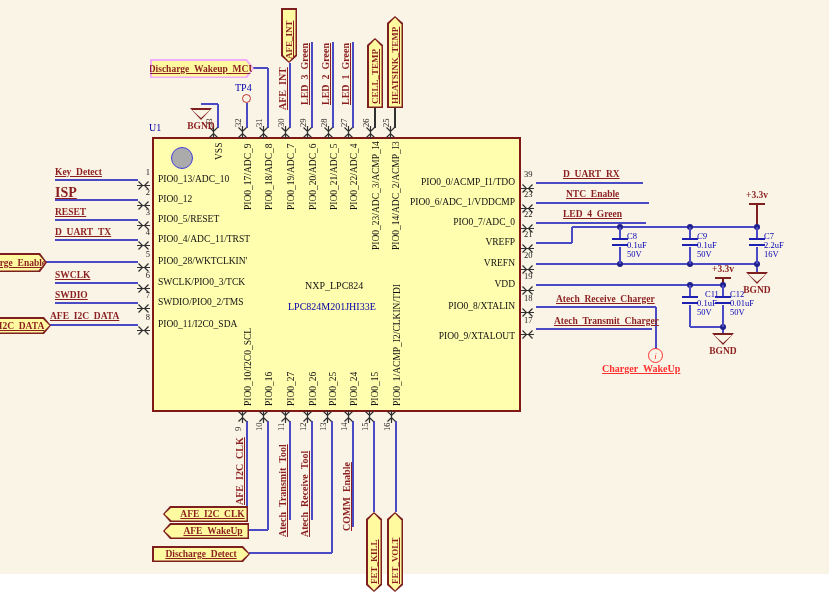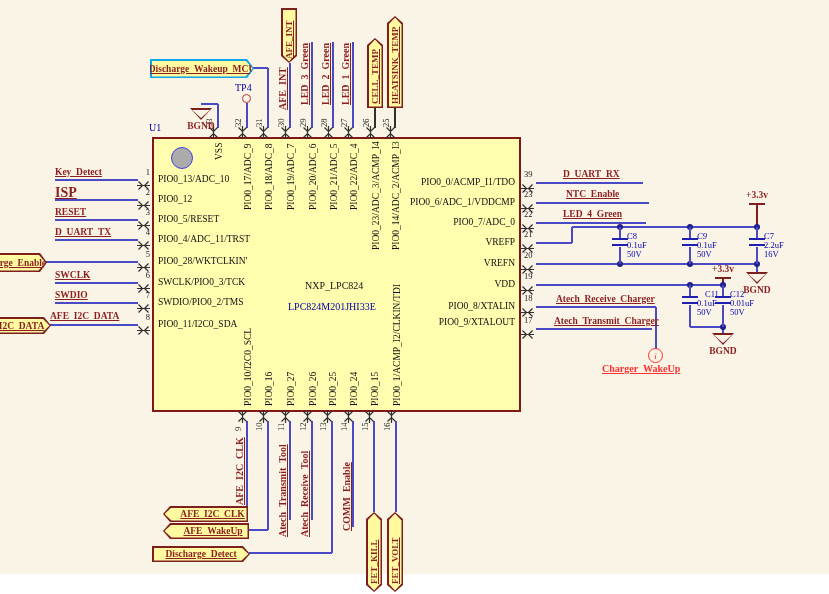--- a/index.html
+++ b/index.html
@@ -138,21 +138,21 @@
     <div class="pin" style="position: absolute; left: 355px; top: 279px; width: 160px; text-align: right;">VDD</div>
     <div class="num" style="position: absolute; left: 524px; top: 272px;">19</div>
     <div style="position: absolute; left: 521px; top: 280.5px; width: 13px; height: 9px; transform: none;"><svg width="13" height="9" viewBox="0 0 13 9">
         <path d="M0 4.5 H13 M1.5 0.5 L5.5 4.5 L1.5 8.5 M11.5 0.5 L7.5 4.5 L11.5 8.5" stroke="#303030" fill="none" stroke-width="1.2"></path>
       </svg></div>
     <div class="pin" style="position: absolute; left: 355px; top: 301px; width: 160px; text-align: right;">PIO0_8/XTALIN</div>
     <div class="num" style="position: absolute; left: 524px; top: 294px;">18</div>
     <div style="position: absolute; left: 521px; top: 302.5px; width: 13px; height: 9px; transform: none;"><svg width="13" height="9" viewBox="0 0 13 9">
         <path d="M0 4.5 H13 M1.5 0.5 L5.5 4.5 L1.5 8.5 M11.5 0.5 L7.5 4.5 L11.5 8.5" stroke="#303030" fill="none" stroke-width="1.2"></path>
       </svg></div>
-    <div class="pin" style="position: absolute; left: 355px; top: 317px; width: 160px; text-align: right;">PIO0_9/XTALOUT</div>
+    <div class="pin" style="position: absolute; left: 355px; top: 331px; width: 160px; text-align: right;">PIO0_9/XTALOUT</div>
     <div class="num" style="position: absolute; left: 524px; top: 316px;">17</div>
     <div style="position: absolute; left: 521px; top: 324.5px; width: 13px; height: 9px; transform: none;"><svg width="13" height="9" viewBox="0 0 13 9">
         <path d="M0 4.5 H13 M1.5 0.5 L5.5 4.5 L1.5 8.5 M11.5 0.5 L7.5 4.5 L11.5 8.5" stroke="#303030" fill="none" stroke-width="1.2"></path>
       </svg></div>
     <div class="pin vt" style="position: absolute; left: 214px; top: 160px;">VSS</div>
     <div class="num vt" style="position: absolute; left: 205px; top: 127px;">33</div>
     <div style="position: absolute; left: 211.5px; top: 127.5px; width: 13px; height: 9px; transform: rotate(90deg);"><svg width="13" height="9" viewBox="0 0 13 9">
         <path d="M0 4.5 H13 M1.5 0.5 L5.5 4.5 L1.5 8.5 M11.5 0.5 L7.5 4.5 L11.5 8.5" stroke="#303030" fill="none" stroke-width="1.2"></path>
       </svg></div>
     <div class="pin vt" style="position: absolute; left: 243px; top: 210px;">PIO0_17/ADC_9</div>
@@ -312,21 +312,21 @@
     </div>
     <div class="lbl" style="position: absolute; left: 701px; top: 346px; width: 44px; text-align: center; text-decoration: none; font-size: 9.5px;">BGND</div>
     <div class="lbl" style="position: absolute; left: 735px; top: 190px; width: 44px; text-align: center; text-decoration: none; font-size: 9.5px;">+3.3v</div>
     <div style="position: absolute; left: 749px; top: 203px; width: 16px; height: 2px; background: rgb(125, 31, 31);"></div>
     <div class="lbl" style="position: absolute; left: 701px; top: 264px; width: 44px; text-align: center; text-decoration: none; font-size: 9.5px;">+3.3v</div>
     <div style="position: absolute; left: 715px; top: 277px; width: 16px; height: 2px; background: rgb(125, 31, 31);"></div>
     <div class="bluet" style="position: absolute; left: 235px; top: 82px;">TP4</div>
     <div style="position: absolute; left: 242px; top: 94px; width: 9px; height: 9px; border-radius: 50%; border: 1.5px solid rgb(192, 48, 48); box-sizing: border-box;"></div>
     <div style="position: absolute; left: 648px; top: 348px; width: 15px; height: 15px; border-radius: 50%; border: 1.5px solid rgb(255, 48, 48); box-sizing: border-box; display: flex; align-items: center; justify-content: center; color: rgb(255, 48, 48); font: italic 9px &quot;Liberation Serif&quot;, serif;">i</div>
     <div class="lbl" style="position: absolute; left: 602px; top: 363px; color: rgb(255, 48, 48); text-decoration-color: rgb(255, 48, 48); font-size: 10px;">Charger_WakeUp</div>
-    <div style="position: absolute; left: 150px; top: 59px; width: 104px; height: 19px; background: #0ea5e9; clip-path: polygon(0px 0px, calc(100% - 7px) 0px, 100% 50%, calc(100% - 7px) 100%, 0px 100%);">
+    <div style="position: absolute; left: 150px; top: 59px; width: 104px; height: 19px; background: #f0abfc; clip-path: polygon(0px 0px, calc(100% - 7px) 0px, 100% 50%, calc(100% - 7px) 100%, 0px 100%);">
       <div style="position: absolute; left: 1.5px; top: 1.5px; width: 101px; height: 16px; background: rgb(255, 249, 160); clip-path: polygon(0px 0px, calc(100% - 7px) 0px, 100% 50%, calc(100% - 7px) 100%, 0px 100%);"></div>
       <div class="flagtx" style="padding-right: 7px; position: absolute; inset: 0px;">Discharge_Wakeup_MCU</div>
     </div>
     <div style="position: absolute; left: -6px; top: 253px; width: 53px; height: 19px; background: rgb(125, 31, 31); clip-path: polygon(0px 0px, calc(100% - 7px) 0px, 100% 50%, calc(100% - 7px) 100%, 0px 100%);">
       <div style="position: absolute; left: 1.5px; top: 1.5px; width: 50px; height: 16px; background: rgb(255, 249, 160); clip-path: polygon(0px 0px, calc(100% - 7px) 0px, 100% 50%, calc(100% - 7px) 100%, 0px 100%);"></div>
       <div class="flagtx" style="padding-right: 7px; position: absolute; inset: 0px;">arge_Enable</div>
     </div>
     <div style="position: absolute; left: -8px; top: 317px; width: 59px; height: 17px; background: rgb(125, 31, 31); clip-path: polygon(0px 0px, calc(100% - 7px) 0px, 100% 50%, calc(100% - 7px) 100%, 0px 100%);">
       <div style="position: absolute; left: 1.5px; top: 1.5px; width: 56px; height: 14px; background: rgb(255, 249, 160); clip-path: polygon(0px 0px, calc(100% - 7px) 0px, 100% 50%, calc(100% - 7px) 100%, 0px 100%);"></div>
       <div class="flagtx" style="padding-right: 7px; position: absolute; inset: 0px;">I2C_DATA</div>

